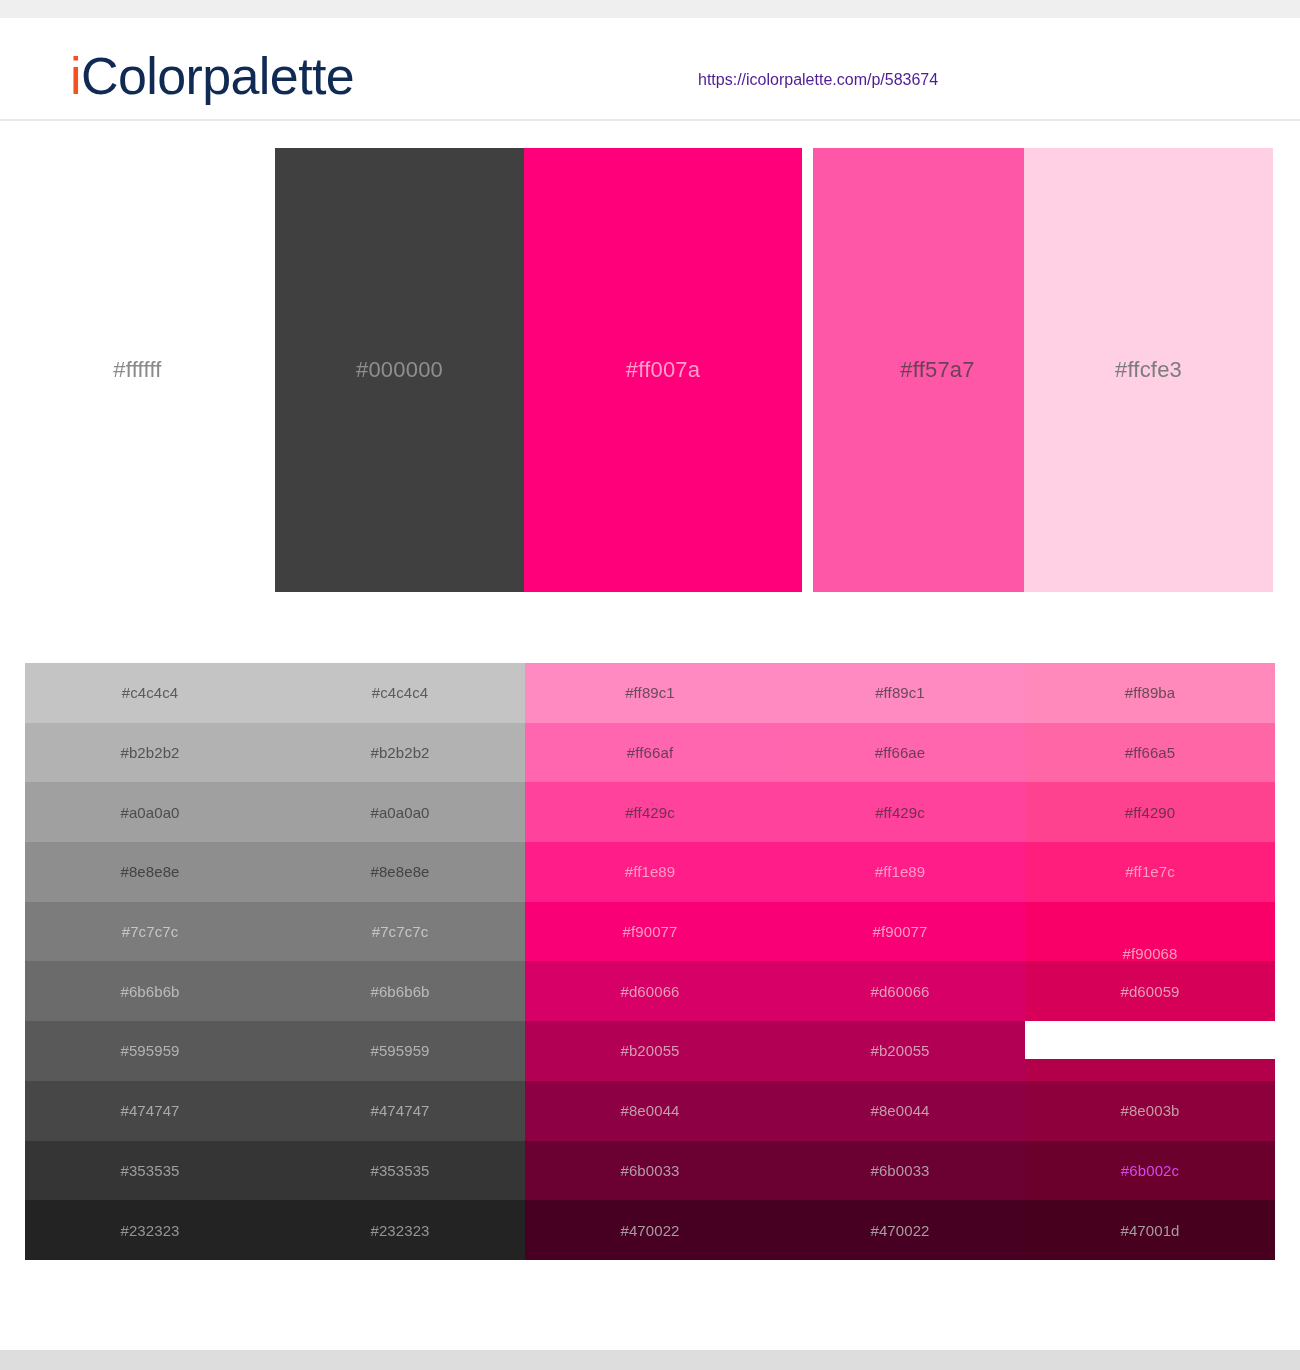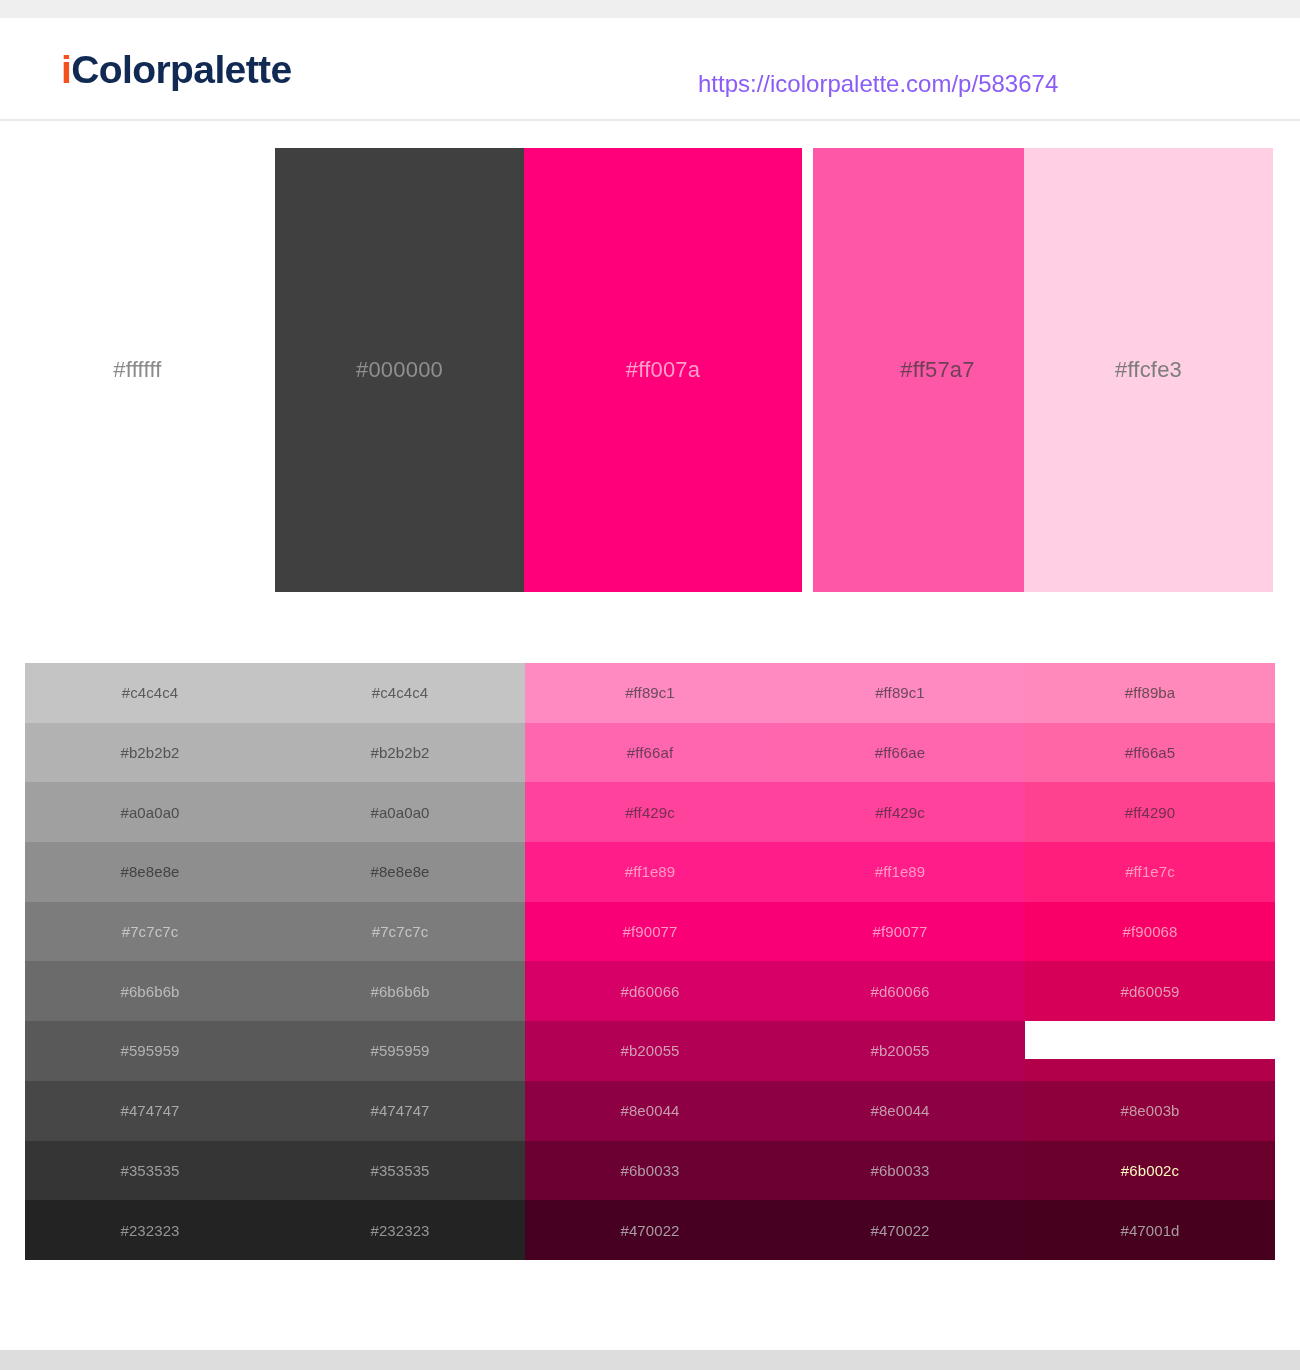--- a/index.html
+++ b/index.html
@@ -34,40 +34,40 @@
     position: absolute;
     top: 18px; left: 0;
     width: 1300px;
     height: 103px;
     background: #ffffff;
     border-bottom: 2px solid #e9e9e9;
     box-sizing: border-box;
   }
   .logo {
     position: absolute;
-    left: 61px;
+    left: 70px;
     top: 32px;
-    font-size: 39px;
-    font-weight: bold;
+    font-size: 52px;
+    font-weight: normal;
     letter-spacing: -0.6px;
     white-space: nowrap;
     line-height: 1;
   }
   .logo .logo-i {
     color: #f4511e;
   }
   .logo .logo-rest {
     color: #102a54;
   }
   .header-url {
     position: absolute;
     left: 698px;
     top: 54px;
-    font-size: 24px;
-    color: #8b5cf6;
+    font-size: 16px;
+    color: #4c1d95;
     white-space: nowrap;
     line-height: 1;
   }
 
   
   .swatch-band {
     position: absolute;
     left: 0;
     top: 148px;
     width: 1300px;
@@ -241,21 +241,21 @@
         </div>
         <div class="grid-cell gc1" style="background: rgb(124, 124, 124);">
           <span style="color: rgb(198, 198, 198);">#7c7c7c</span>
         </div>
         <div class="grid-cell gc2" style="background: rgb(249, 0, 119);">
           <span style="color: rgb(250, 156, 195);">#f90077</span>
         </div>
         <div class="grid-cell gc3" style="background: rgb(249, 0, 119);">
           <span style="color: rgb(250, 156, 195);">#f90077</span>
         </div>
-        <div class="grid-cell gc4" style="background: rgb(249, 0, 104);">
+        <div class="grid-cell gc4" style="background: rgb(249, 0, 104); align-items: flex-end;">
           <span style="color: rgb(250, 156, 186);">#f90068</span>
         </div>
       </div>
       <div class="grid-row">
         <div class="grid-cell gc0" style="background: rgb(107, 107, 107);">
           <span style="color: rgb(188, 188, 188);">#6b6b6b</span>
         </div>
         <div class="grid-cell gc1" style="background: rgb(107, 107, 107);">
           <span style="color: rgb(188, 188, 188);">#6b6b6b</span>
         </div>
@@ -310,21 +310,21 @@
         <div class="grid-cell gc1" style="background: rgb(53, 53, 53);">
           <span style="color: rgb(158, 158, 158);">#353535</span>
         </div>
         <div class="grid-cell gc2" style="background: rgb(107, 0, 51);">
           <span style="color: rgb(179, 156, 166);">#6b0033</span>
         </div>
         <div class="grid-cell gc3" style="background: rgb(107, 0, 51);">
           <span style="color: rgb(179, 156, 166);">#6b0033</span>
         </div>
         <div class="grid-cell gc4" style="background: rgb(107, 0, 44);">
-          <span style="color: #fef9c3;">#6b002c</span>
+          <span style="color: #d946ef;">#6b002c</span>
         </div>
       </div>
       <div class="grid-row">
         <div class="grid-cell gc0" style="background: rgb(35, 35, 35);">
           <span style="color: rgb(149, 149, 149);">#232323</span>
         </div>
         <div class="grid-cell gc1" style="background: rgb(35, 35, 35);">
           <span style="color: rgb(149, 149, 149);">#232323</span>
         </div>
         <div class="grid-cell gc2" style="background: rgb(71, 0, 34);">

